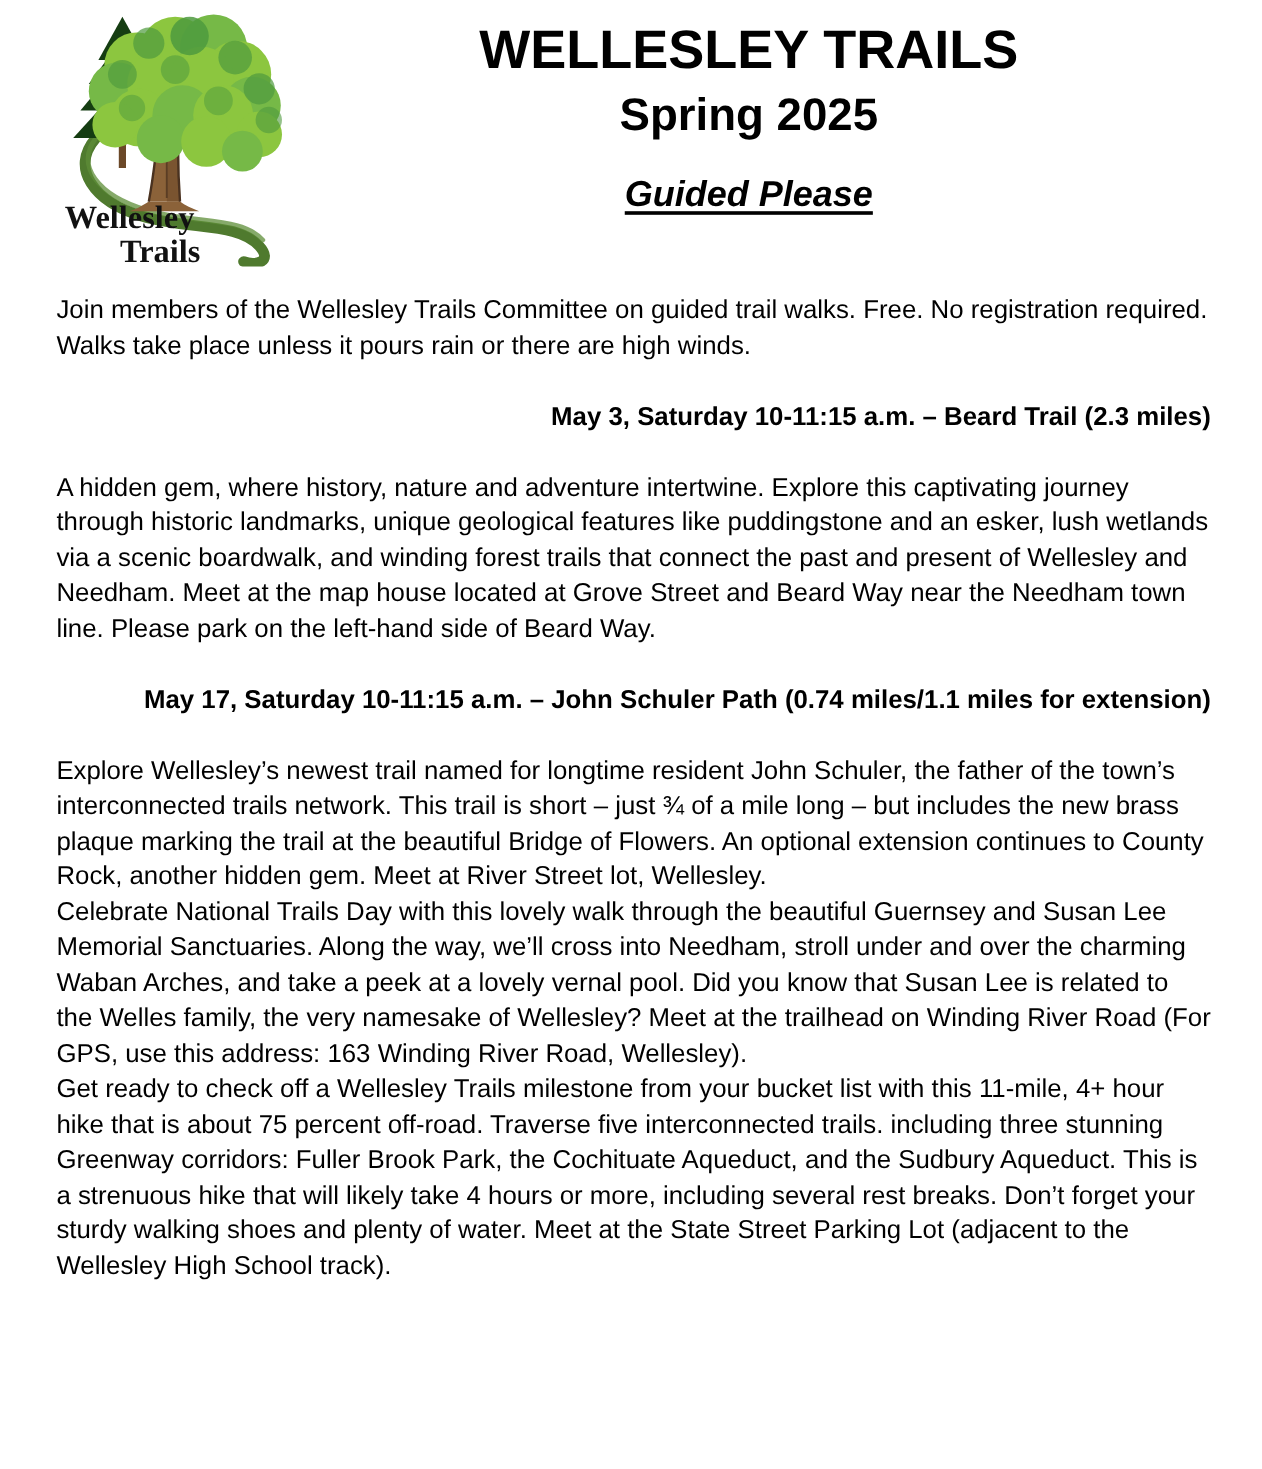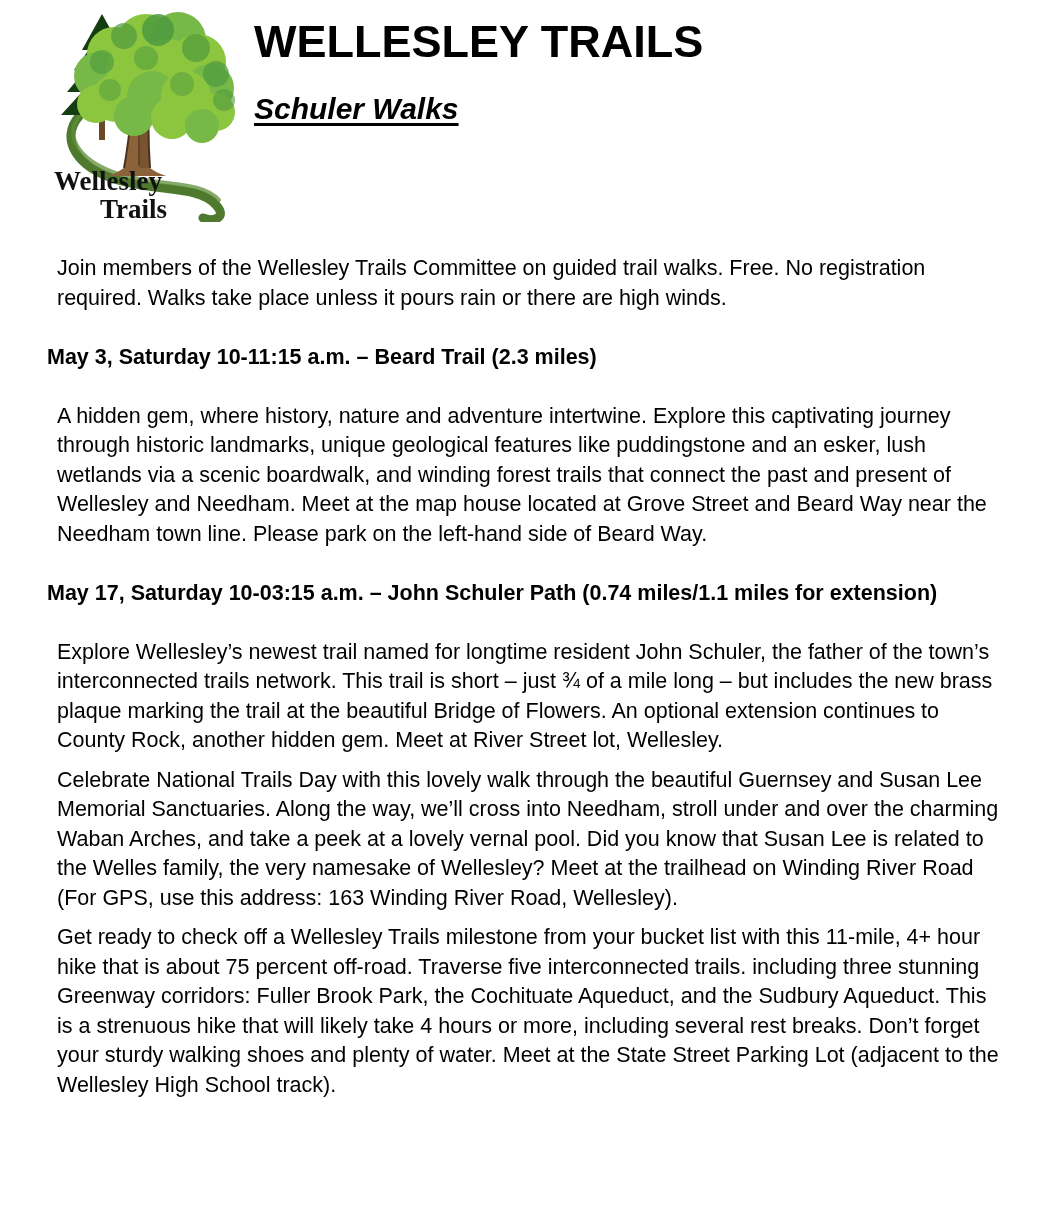--- a/index.html
+++ b/index.html
@@ -28,20 +28,21 @@
     width: 216px;
     height: 222px;
   }
   .logo svg { display: block; }
 
   .title-block {
     position: absolute;
     left: 254px;
     top: 16px;
     width: 740px;
+    text-align: center;
   }
   .title-main {
     font-size: 45px;
     font-weight: bold;
     line-height: 1.16;
     letter-spacing: 0px;
     margin: 0;
     white-space: nowrap;
   }
   .title-sub {
@@ -62,32 +63,32 @@
   }
 
   
   .content {
     position: absolute;
     left: 47px;
     top: 244px;
     width: 962px;
   }
   p {
-    margin: 10px;
+    margin: 0;
     font-size: 21.5px;
     line-height: 29.5px;
   }
   .intro {
     margin-bottom: 0;
   }
   .walk-heading {
     font-size: 21.5px;
     font-weight: bold;
     line-height: 29.5px;
-    text-align: left;
+    text-align: right;
     margin: 0;
     margin-top: 29.5px;
     margin-bottom: 29.5px;
   }
   .walk-body {
     margin-bottom: 0;
   }
 </style>
 </head>
 <body>
@@ -156,32 +157,33 @@
         <circle cx="186" cy="100" r="11" fill="#4E9A3E" opacity="0.6"></circle>
       </g>
 
       <text x="16" y="190" font-family="'Liberation Serif', serif" font-size="27" font-weight="bold" fill="#111111">Wellesley</text>
       <text x="62" y="218" font-family="'Liberation Serif', serif" font-size="27" font-weight="bold" fill="#111111">Trails</text>
     </svg>
   </div>
 
   <div class="title-block">
     <h1 class="title-main">WELLESLEY TRAILS</h1>
-    <h3 class="title-section">Schuler Walks</h3>
+    <h2 class="title-sub">Spring 2025</h2>
+    <h3 class="title-section">Guided Please</h3>
   </div>
 
 </div>
 
 <div class="content">
 
   <p class="intro">Join members of the Wellesley Trails Committee on guided trail walks. Free. No registration required. Walks take place unless it pours rain or there are high winds.</p>
 
   <p class="walk-heading">May 3, Saturday 10-11:15 a.m. – Beard Trail (2.3 miles)</p>
   <p class="walk-body">A hidden gem, where history, nature and adventure intertwine. Explore this captivating journey through historic landmarks, unique geological features like puddingstone and an esker, lush wetlands via a scenic boardwalk, and winding forest trails that connect the past and present of Wellesley and Needham. Meet at the map house located at Grove Street and Beard Way near the Needham town line. Please park on the left-hand side of Beard Way.</p>
 
-  <p class="walk-heading">May 17, Saturday 10-03:15 a.m. – John Schuler Path (0.74 miles/1.1 miles for extension)</p>
+  <p class="walk-heading">May 17, Saturday 10-11:15 a.m. – John Schuler Path (0.74 miles/1.1 miles for extension)</p>
   <p class="walk-body">Explore Wellesley’s newest trail named for longtime resident John Schuler, the father of the town’s interconnected trails network. This trail is short – just ¾ of a mile long – but includes the new brass plaque marking the trail at the beautiful Bridge of Flowers. An optional extension continues to County Rock, another hidden gem. Meet at River Street lot, Wellesley.</p>
 
   <p class="walk-body">Celebrate National Trails Day with this lovely walk through the beautiful Guernsey and Susan Lee Memorial Sanctuaries. Along the way, we’ll cross into Needham, stroll under and over the charming Waban Arches, and take a peek at a lovely vernal pool. Did you know that Susan Lee is related to the Welles family, the very namesake of Wellesley? Meet at the trailhead on Winding River Road (For GPS, use this address: 163 Winding River Road, Wellesley).</p>
 
   <p class="walk-body">Get ready to check off a Wellesley Trails milestone from your bucket list with this 11-mile, 4+ hour hike that is about 75 percent off-road. Traverse five interconnected trails. including three stunning Greenway corridors: Fuller Brook Park, the Cochituate Aqueduct, and the Sudbury Aqueduct. This is a strenuous hike that will likely take 4 hours or more, including several rest breaks. Don’t forget your sturdy walking shoes and plenty of water. Meet at the State Street Parking Lot (adjacent to the Wellesley High School track).</p>
 
 </div>
 
 </body></html>

